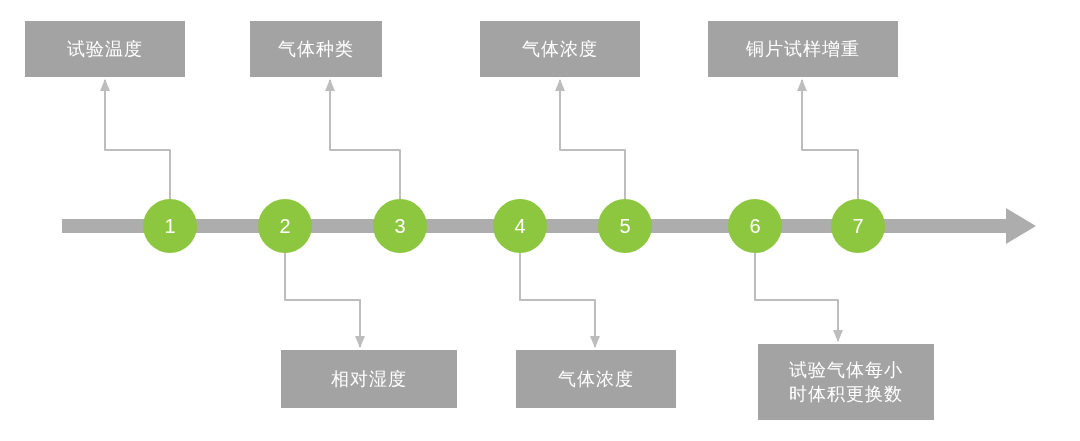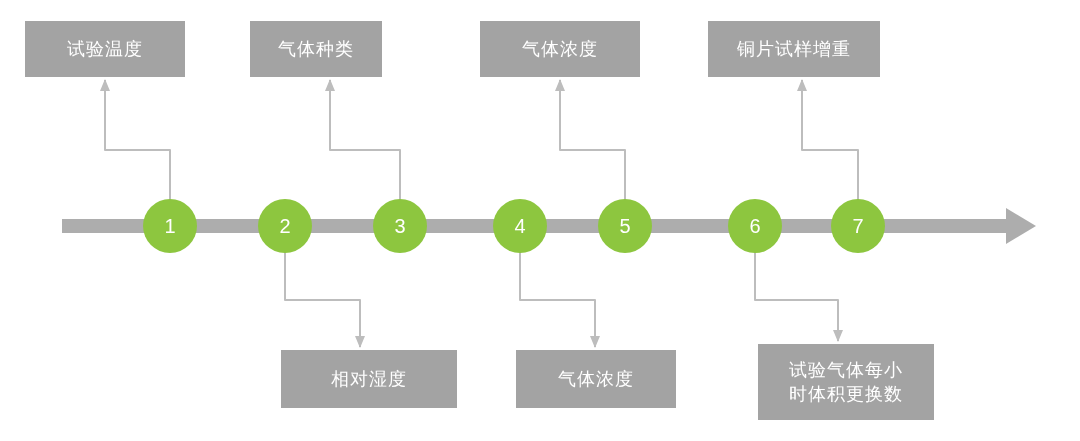--- a/index.html
+++ b/index.html
@@ -128,21 +128,21 @@
 
   <div class="box top" style="left:25px; width:160px">
     <span>试验温度</span>
   </div>
   <div class="box top" style="left:250px; width:132px">
     <span>气体种类</span>
   </div>
   <div class="box top" style="left:480px; width:160px">
     <span>气体浓度</span>
   </div>
-  <div class="box top" style="left:708px; width:172px">
+  <div class="box top" style="left:708px; width:190px">
     <span>铜片试样增重</span>
   </div>
 
   <div class="box" style="left:281px; top:350px; width:176px; height:58px">
     <span>相对湿度</span>
   </div>
   <div class="box" style="left:516px; top:350px; width:160px; height:58px">
     <span>气体浓度</span>
   </div>
   <div class="box" style="left:758px; top:344px; width:176px; height:76px">

